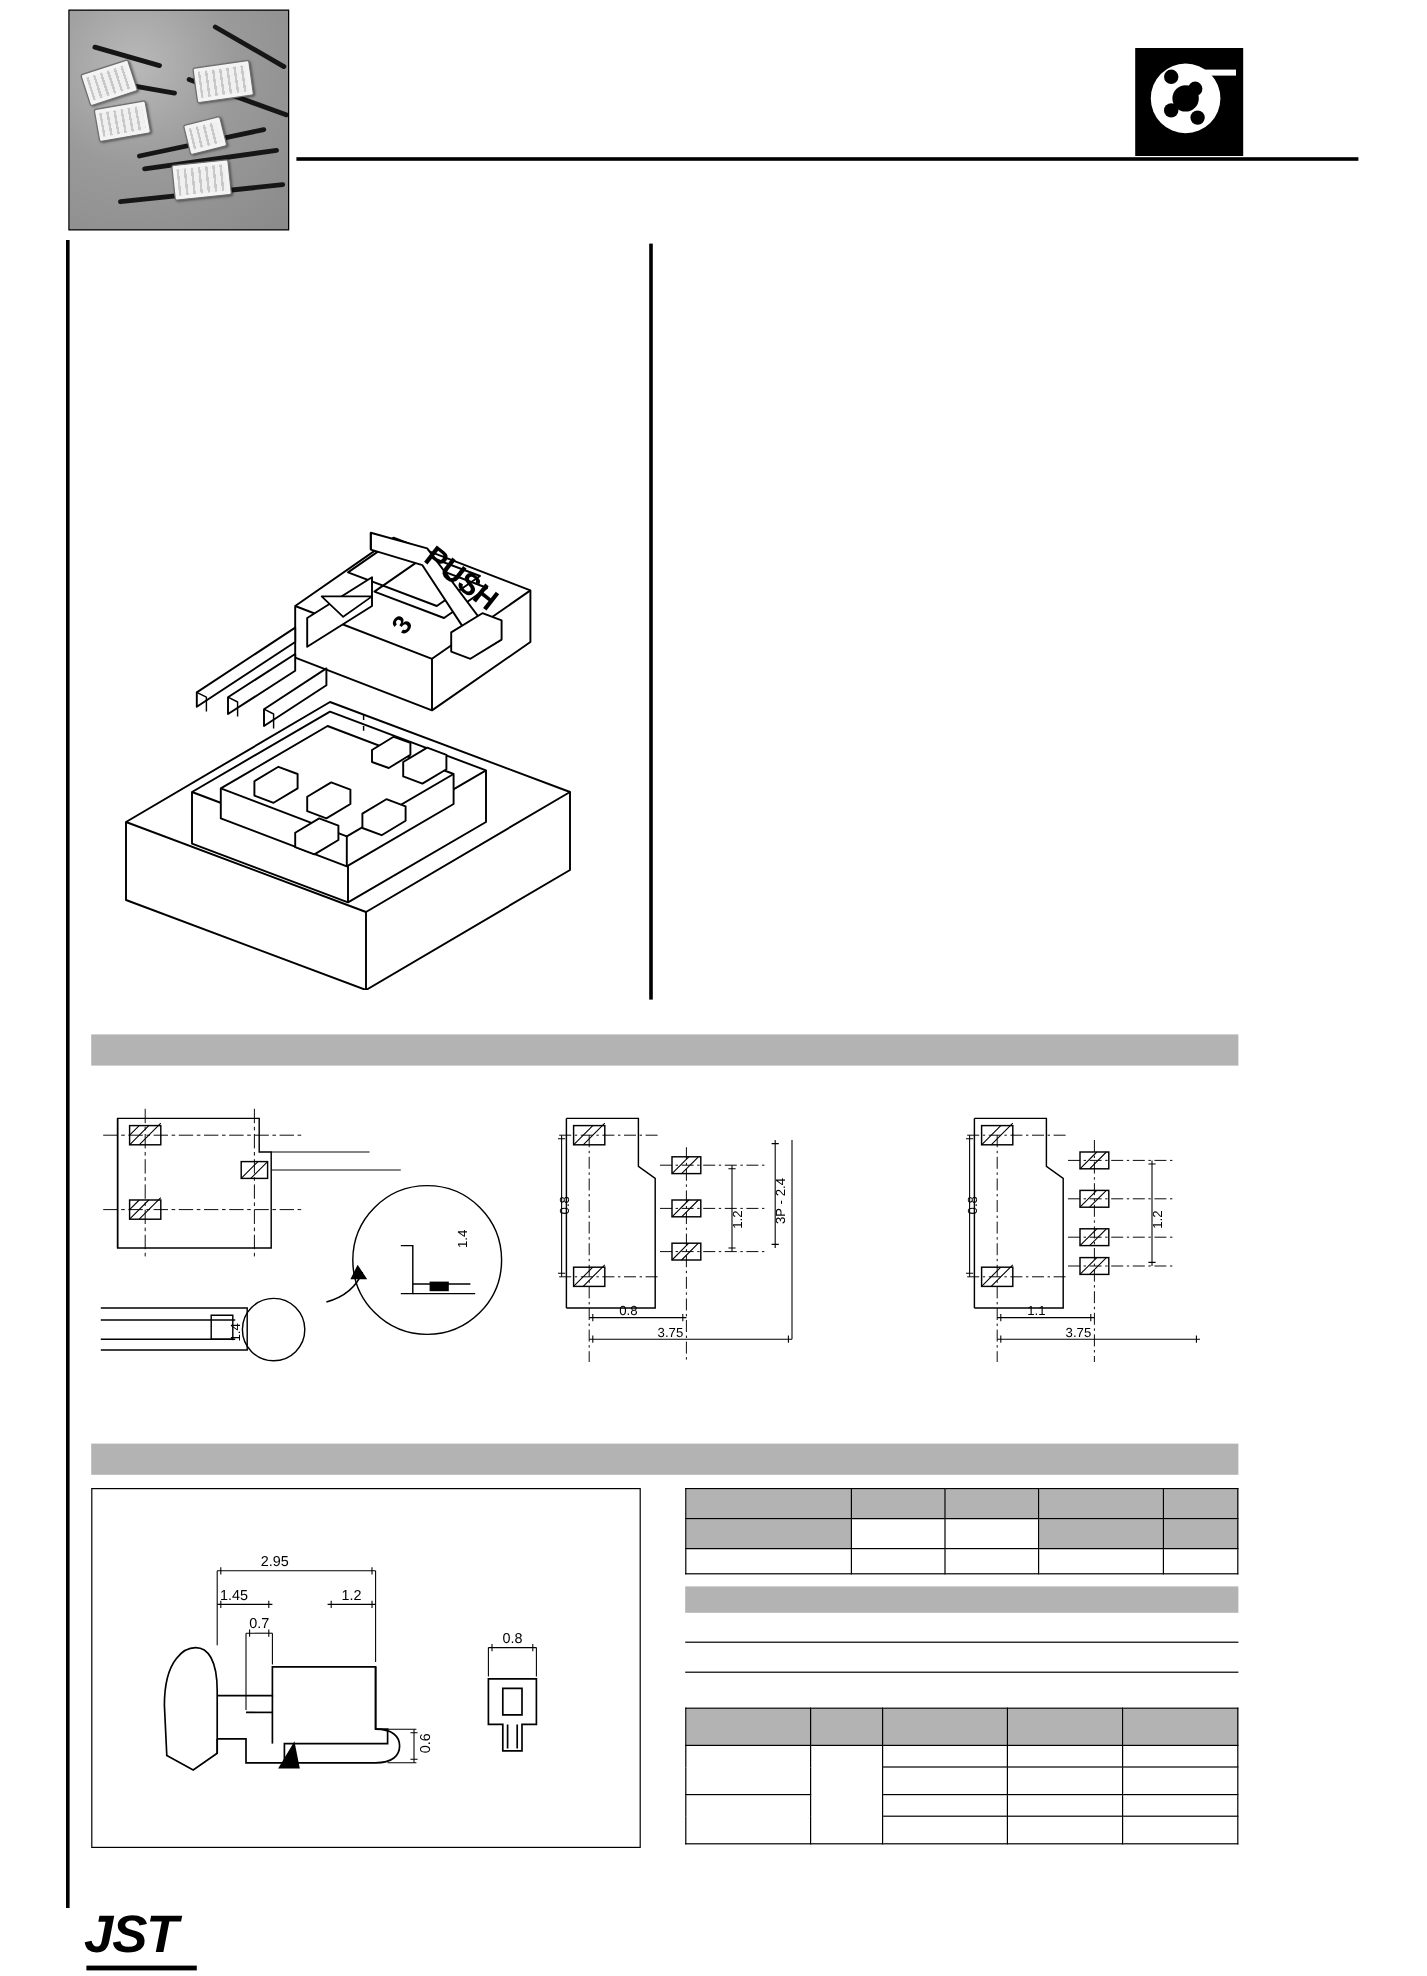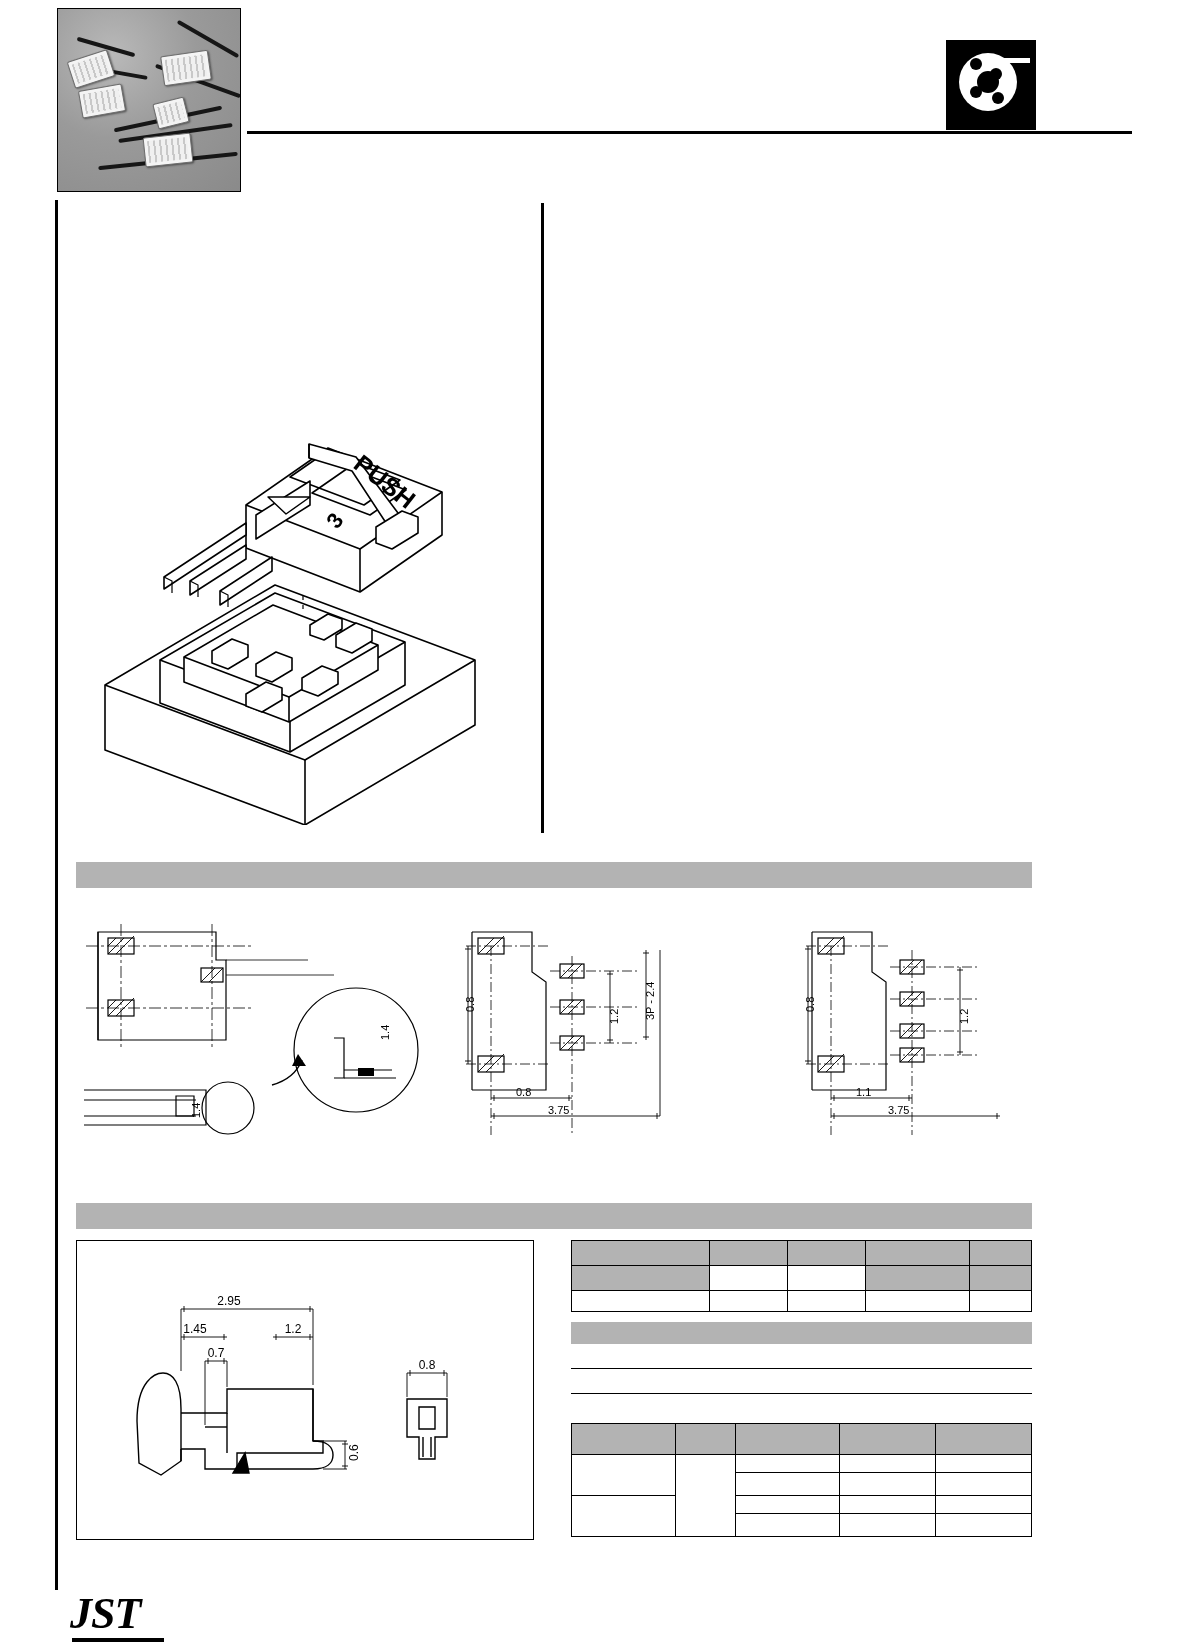--- a/index.html
+++ b/index.html
@@ -152,21 +152,21 @@
     border: 1px solid #000;
     height: 17px;
     padding: 0;
   }
   .hdr-cell { background: #b3b3b3; }
 
   
   .jst {
     position: absolute;
     left: 70px; top: 1588px;
-    font-family: Liberation Serif, serif;
+    font-family: Liberation Sans, sans-serif;
     font-weight: bold;
     font-style: italic;
     font-size: 44px;
     letter-spacing: -1px;
   }
   .jst-underline {
     position: absolute;
     left: 72px; top: 1638px;
     width: 92px; height: 4px;
     background: #000;

